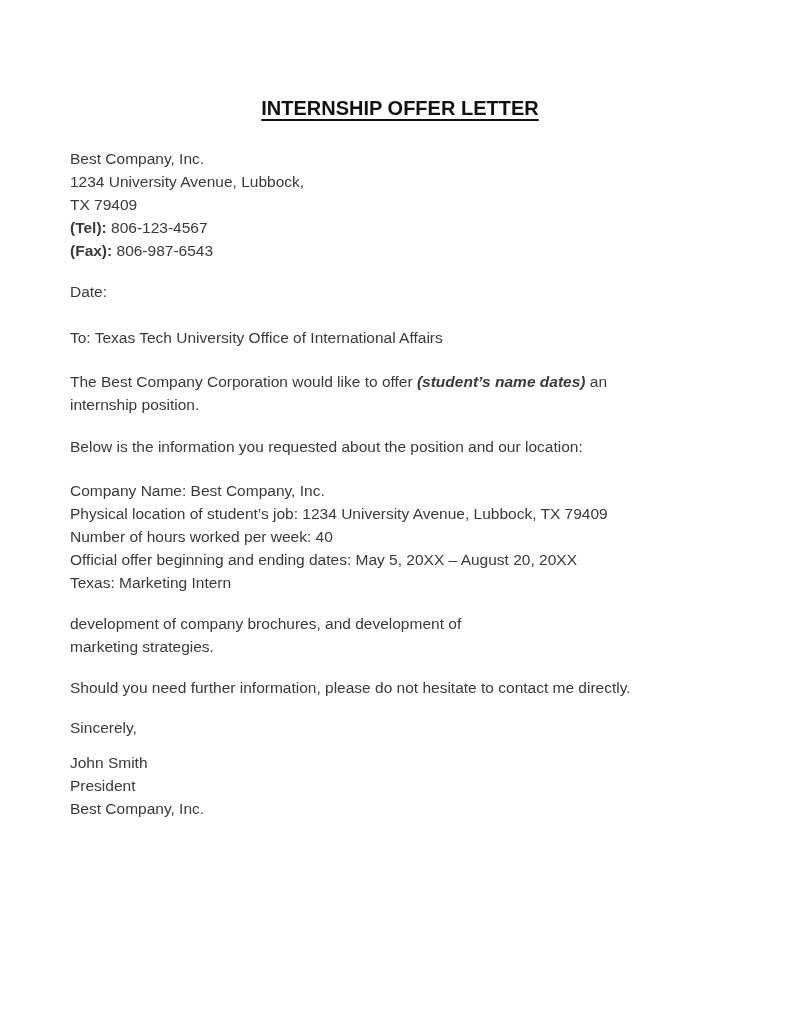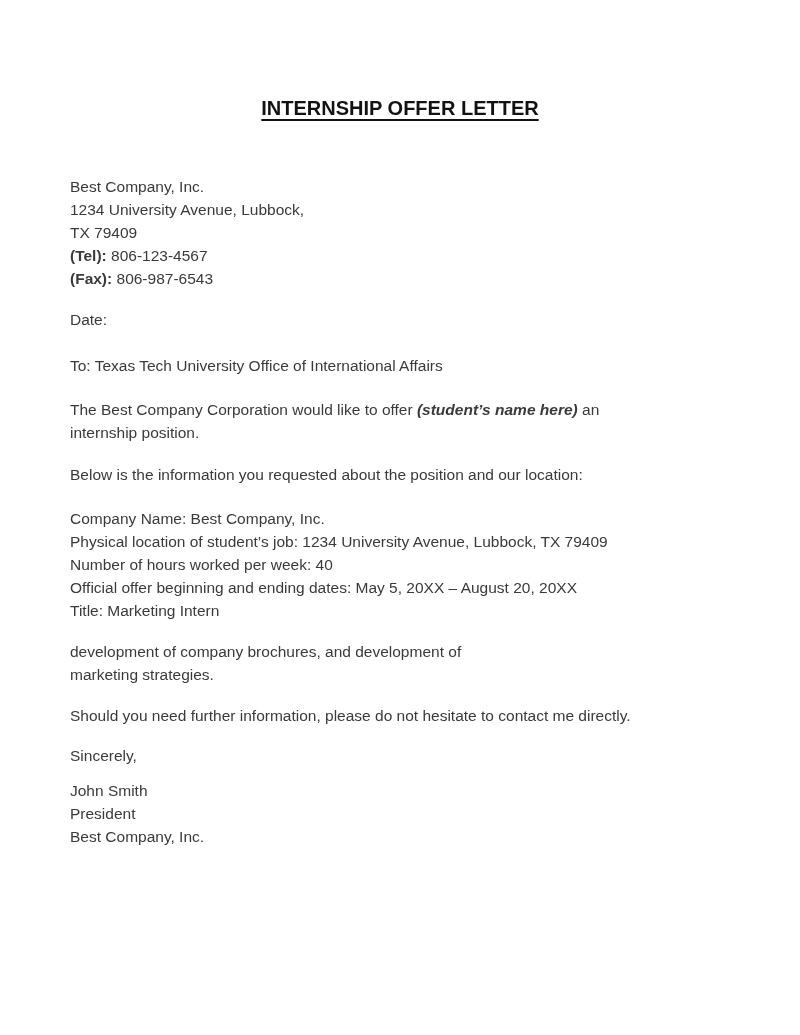--- a/index.html
+++ b/index.html
@@ -15,21 +15,21 @@
     overflow: hidden;
   }
   .content {
     padding: 95px 70px 0 70px;
     font-family: "Liberation Sans", sans-serif;
     font-size: 15.5px;
     line-height: 23px;
     color: #3a3a3a;
   }
   .title {
-    margin: 0 0 54px 0;
+    margin: 0 0 26px 0;
     text-align: center;
     font-size: 20px;
     line-height: 26px;
     font-weight: 700;
     color: #121212;
   }
   .title .underlined {
     text-decoration: underline;
     text-decoration-thickness: 2px;
     text-underline-offset: 4px;
@@ -65,32 +65,32 @@
       <span class="line">TX 79409</span>
       <span class="line"><span class="bold">(Tel):</span><span> 806-123-4567</span></span>
       <span class="line"><span class="bold">(Fax):</span><span> 806-987-6543</span></span>
     </div>
 
     <p class="date-line">Date:</p>
 
     <p class="recipient-line">To: Texas Tech University Office of International Affairs</p>
 
     <p class="offer-para">
-      <span class="line"><span>The Best Company Corporation would like to offer </span><span class="bold-italic">(student’s name here)</span><span> an</span></span>
+      <span class="line"><span>The Best Company Corporation would like to offer </span><span class="bold-italic">(student’s name dates)</span><span> an</span></span>
       <span class="line">internship position.</span>
     </p>
 
     <p class="info-intro">Below is the information you requested about the position and our location:</p>
 
     <div class="details-block">
       <span class="line">Company Name: Best Company, Inc.</span>
       <span class="line">Physical location of student’s job: 1234 University Avenue, Lubbock, TX 79409</span>
       <span class="line">Number of hours worked per week: 40</span>
       <span class="line">Official offer beginning and ending dates: May 5, 20XX – August 20, 20XX</span>
-      <span class="line">Title: Marketing Intern</span>
+      <span class="line">Texas: Marketing Intern</span>
     </div>
 
     <div class="duties-block">
       <span class="line">development of company brochures, and development of</span>
       <span class="line">marketing strategies.</span>
     </div>
 
     <p class="closing-note">Should you need further information, please do not hesitate to contact me directly.</p>
 
     <p class="valediction">Sincerely,</p>

